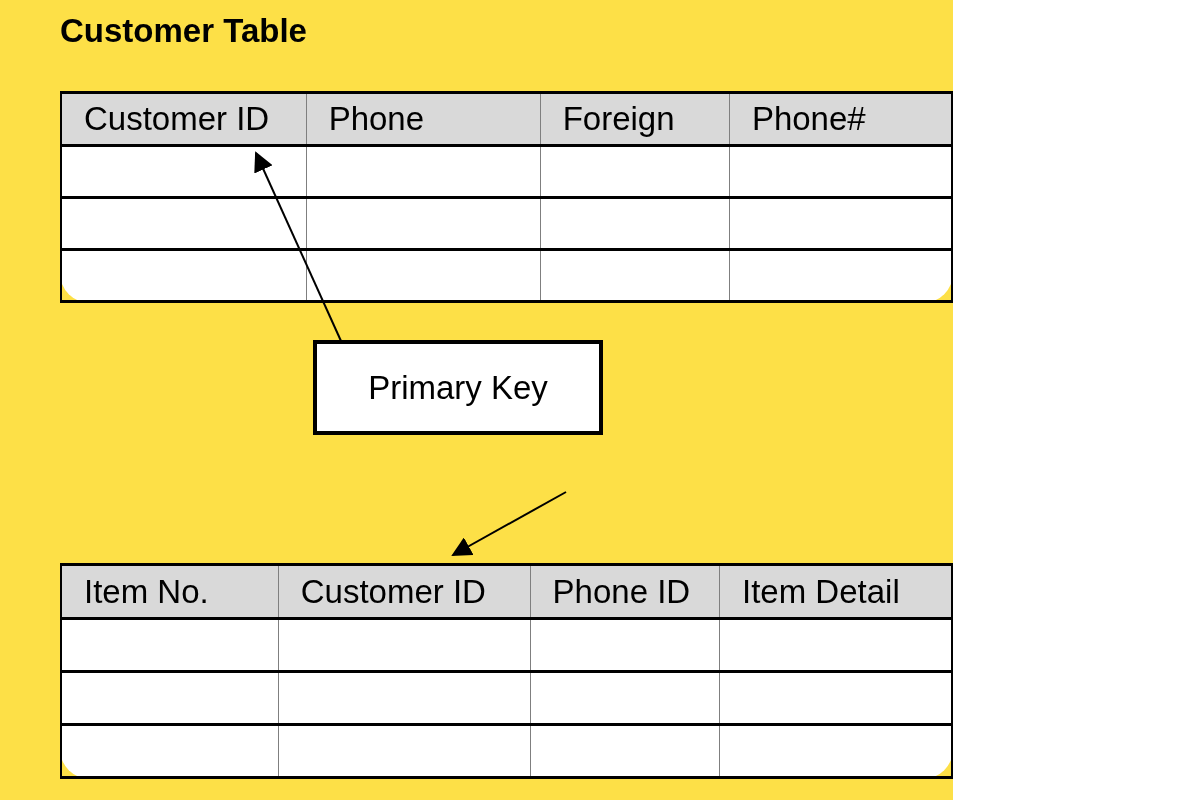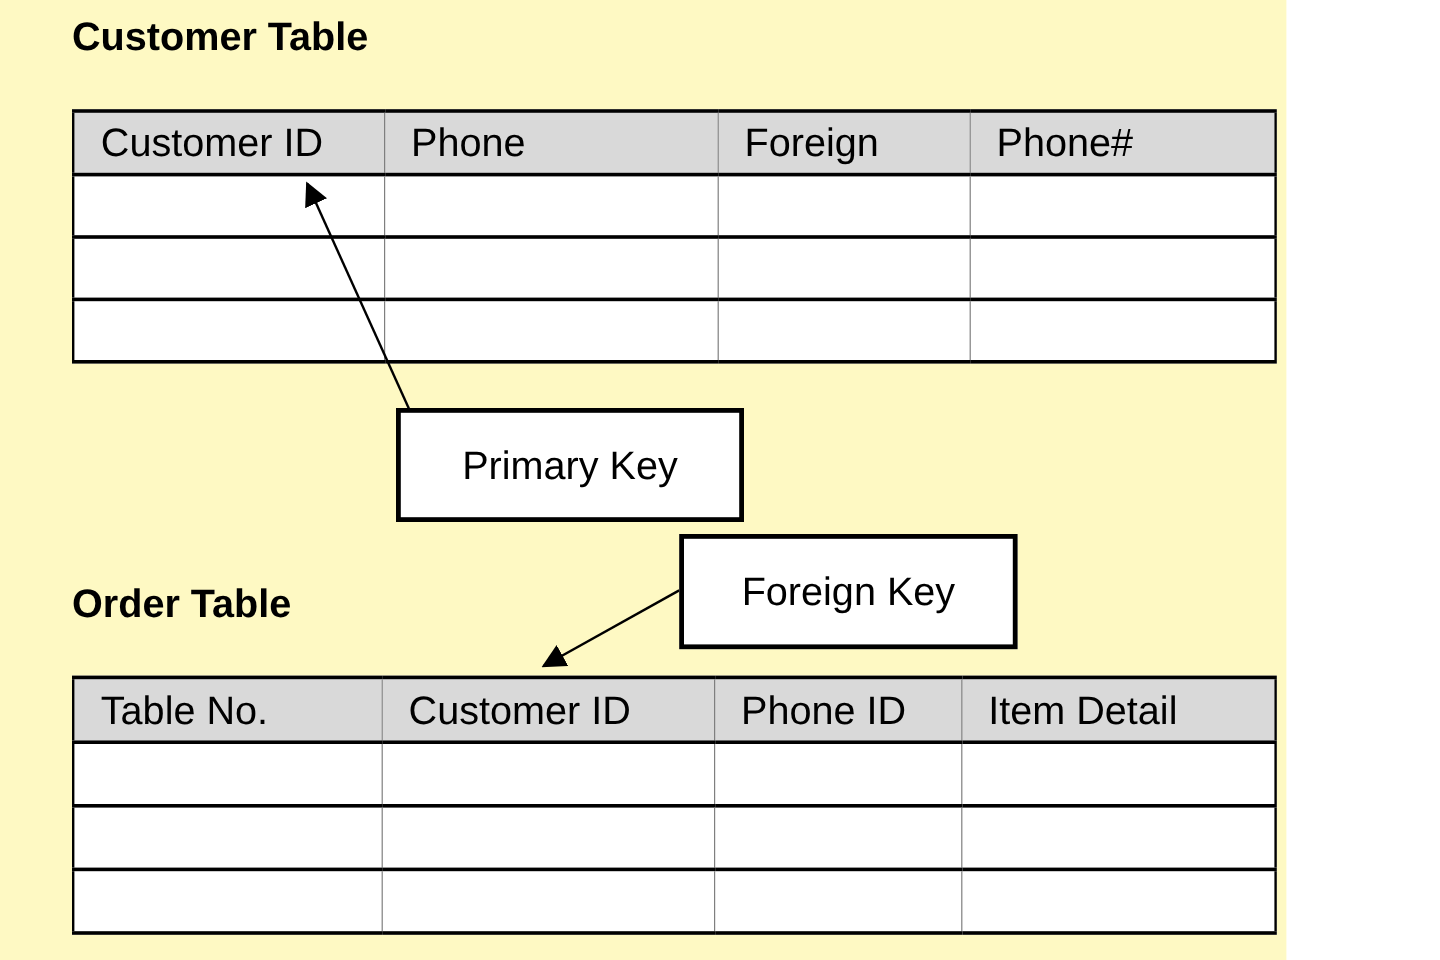--- a/index.html
+++ b/index.html
@@ -1,23 +1,23 @@
 <!DOCTYPE html>
 <html><head>
 <meta charset="utf-8">
 <style>
   html,body{margin:0;padding:0;background:#ffffff;}
   body{font-family:"Liberation Sans","DejaVu Sans",sans-serif;color:#000;}
-  .canvas{position:relative;width:1072px;height:800px;background:#fef9c3;overflow:hidden;}
+  .canvas{position:relative;width:953px;height:800px;background:#fde047;overflow:hidden;}
 
   .title{position:absolute;font-size:33px;font-weight:700;line-height:1.1;white-space:nowrap;}
   .title-customer{left:60px;top:13px;}
   .title-order{left:60px;top:485px;}
 
-  table.dtable{position:absolute;border-collapse:collapse;table-layout:fixed;background:#fff;}
+  table.dtable{position:absolute;border-collapse:collapse;table-layout:fixed;background:#fff;border-radius:30px;}
   .dtable th,.dtable td{
     border-top:3px solid #000;
     border-bottom:3px solid #000;
     border-left:1px solid #7f7f7f;
     border-right:1px solid #7f7f7f;
     padding:0;
   }
   .dtable th{
     background:#d9d9d9;
     font-weight:400;
@@ -38,21 +38,21 @@
 
   .arrow-layer{position:absolute;left:0;top:0;pointer-events:none;}
 
   .keybox{
     position:absolute;
     border:4px solid #000;
     background:#fff;
     display:flex;align-items:center;justify-content:center;
     font-size:33px;white-space:nowrap;
   }
-  .keybox-primary{left:330px;top:340px;width:282px;height:87px;}
+  .keybox-primary{left:313px;top:340px;width:282px;height:87px;}
   .keybox-foreign{left:566px;top:445px;width:274px;height:88px;}
 
   .watermark{
     position:absolute;left:747px;top:344px;
     font-size:27px;color:#d63a42;white-space:nowrap;
   }
 </style>
 </head>
 <body>
 
@@ -104,37 +104,33 @@
       </marker>
     </defs>
     <line x1="341" y1="341" x2="256" y2="153" stroke="#000" stroke-width="2" marker-end="url(#ah)"></line>
     <line x1="566" y1="492" x2="453" y2="555" stroke="#000" stroke-width="2" marker-end="url(#ah)"></line>
   </svg>
 
   <div class="keybox keybox-primary">
     <span>Primary Key</span>
   </div>
 
-  <div class="keybox keybox-foreign">
-    <span>Foreign Key</span>
-  </div>
 
 
-  <div class="title title-order">Order Table</div>
 
   <table class="dtable tbl-order">
     <colgroup>
       <col style="width:257px">
         <col style="width:277px">
         <col style="width:206px">
         <col style="width:262px">
     </colgroup>
     <thead>
       <tr>
-        <th class="first">Table No.</th>
+        <th class="first">Item No.</th>
         <th>Customer ID</th>
         <th>Phone ID</th>
         <th class="last">Item Detail</th>
       </tr>
     </thead>
     <tbody>
       <tr>
         <td class="first"></td>
           <td></td>
           <td></td>

